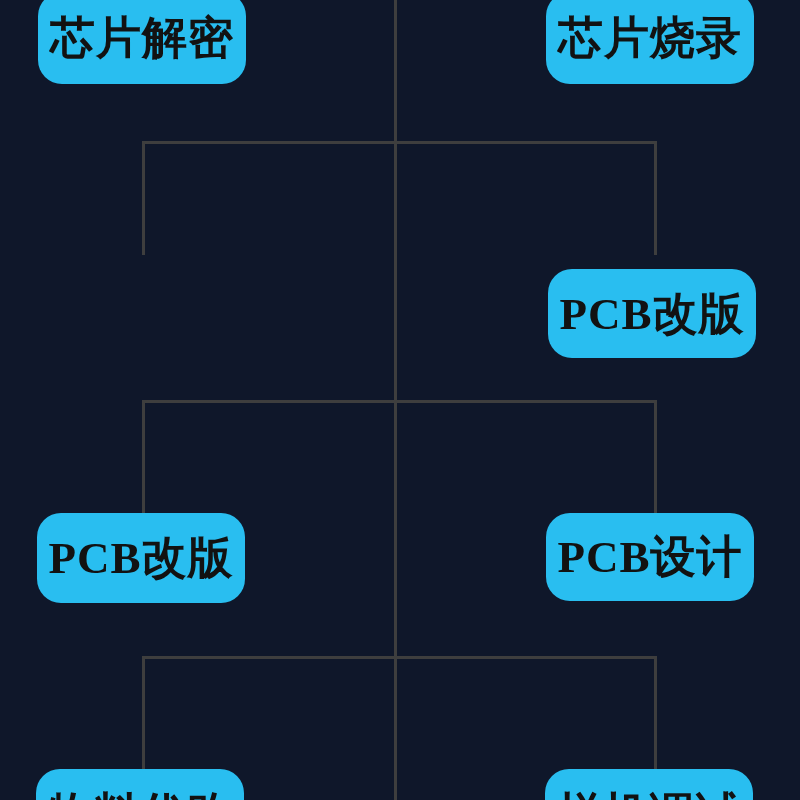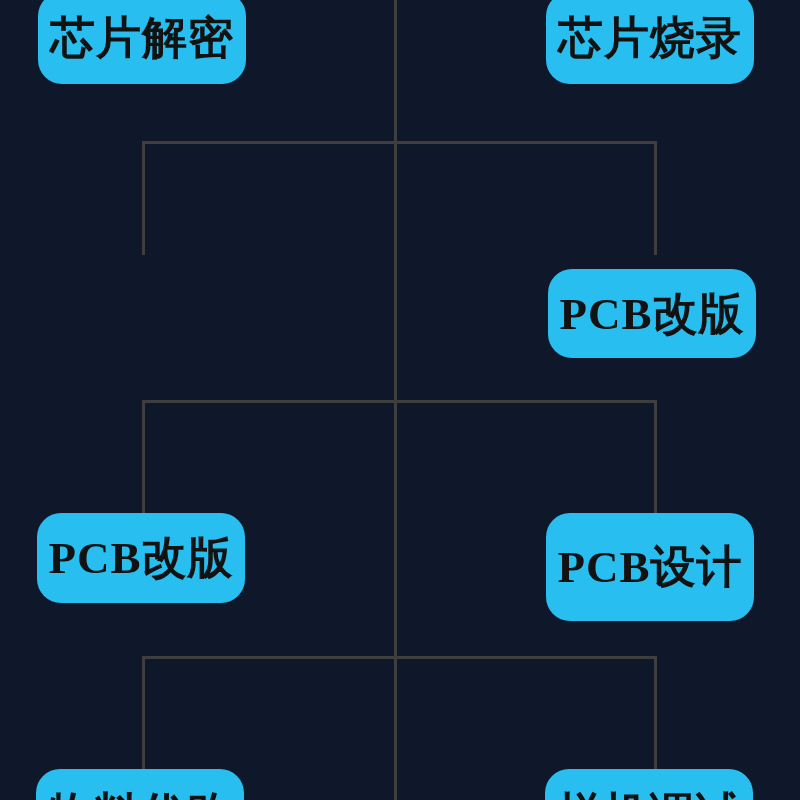--- a/index.html
+++ b/index.html
@@ -33,21 +33,21 @@
   .line {
     position: absolute;
     background: #3E3E3E;
   }
   
   .n-r1l { left: 38px;  top: -8px;  height: 92px; }
   .n-r1r { left: 546px; top: -8px;  height: 92px; }
   .n-r2l { left: 40px;  top: 255px; height: 89px; }
   .n-r2r { left: 548px; top: 269px; height: 89px; }
   .n-r3l { left: 37px;  top: 513px; }
-  .n-r3r { left: 546px; top: 513px; height: 108px; }
+  .n-r3r { left: 546px; top: 513px; height: 88px; }
   .n-r4l { left: 36px;  top: 769px; }
   .n-r4r { left: 545px; top: 769px; }
   
   .trunk   { left: 394px; top: 0;     width: 3px;   height: 800px; }
   .bar-1   { left: 142px; top: 141px; width: 515px; height: 3px; }
   .bar-2   { left: 142px; top: 400px; width: 515px; height: 3px; }
   .bar-3   { left: 142px; top: 656px; width: 515px; height: 3px; }
   .drop-1l { left: 142px; top: 141px; width: 3px;   height: 114px; }
   .drop-1r { left: 654px; top: 141px; width: 3px;   height: 114px; }
   .drop-2l { left: 142px; top: 400px; width: 3px;   height: 113px; }

